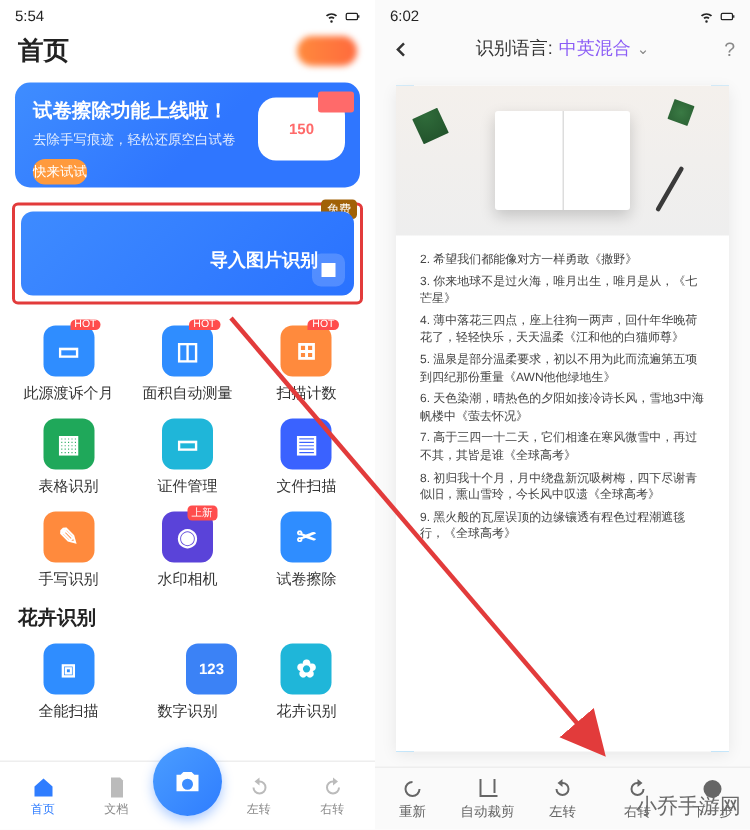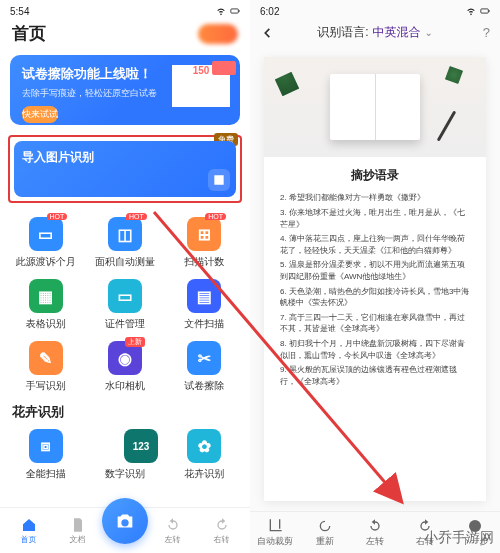--- a/index.html
+++ b/index.html
@@ -34,37 +34,37 @@
   }
   .banner-title { font-size: 13px; font-weight: 600; }
   .banner-sub { font-size: 9px; opacity: .85; margin-top: 4px; }
   .banner-btn {
     margin-top: 6px; display: inline-block;
     background:#ff9a3d; color:#fff; font-size:9px;
     padding: 2px 0; border-radius: 8px;
   }
   .banner-art {
     position:absolute; right:10px; top:10px; width:58px; height:42px;
-    background:#fff; border-radius:0;
-    display:flex; justify-content:center;
+    background:#fff; border-radius:12px;
+    display:flex; align-items:center; justify-content:center;
   }
   .banner-art::after { content:""; position:absolute; right:-6px; top:-4px;
     width:24px; height:14px; border-radius:2px; background:#ff6a6a; color:#fff;
     font-size:8px; line-height:14px; text-align:center; }
   .banner-art span { color:#ff6a6a; font-size:10px; font-weight:700; }
 
   .red-box {
     margin: 4px 8px 6px; padding: 4px;
     border: 2px solid #e23b3b; border-radius: 4px;
     display: flex; gap: 6px;
   }
   .card {
     flex:1; height: 56px; border-radius: 8px;
-    padding: 8px; color:#fff; position:relative;
-    display:flex; flex-direction:column; justify-content:flex-start;
+    padding: 24px; color:#fff; position:relative;
+    display:flex; flex-direction:column; justify-content:flex-start;align-items:flex-end;
   }
   .card-blue { background: linear-gradient(135deg,#3e8bff,#2a72ff); }
   .card-cyan { background: linear-gradient(135deg,#22c0e8,#1fb0d9); }
   .card-title { font-size: 12px; font-weight:600; }
   .card-ico {
     position:absolute; right:6px; bottom:6px;
     width:22px; height:22px; border-radius:6px;
     display:flex; align-items:center; justify-content:center;
     background: rgba(255,255,255,.18);
   }
@@ -98,21 +98,21 @@
     display:flex; align-items:center; justify-content:center;
     transform:translateY(-10px);
     box-shadow:0 3px 8px rgba(47,125,255,.4);
   }
 
   
   .right { background:#fafafa; }
   .r-header { display:flex; align-items:center; padding:6px 10px; gap:6px; font-size:12px; }
   .r-back { width:16px; height:16px; display:flex; align-items:center; }
   .r-title { flex:1; text-align:center; color:#333; display:flex; justify-content:center; align-items:center; gap:4px; }
-  .lang-val { color:#4c1d95;text-align:right; }
+  .lang-val { color:#8b5cf6;text-align:right; }
   .chev { color:#888; font-size:10px; }
   .r-help { width:16px; color:#888; font-size:13px; text-align:right; }
 
   .doc-wrap {
     margin:10px 14px; flex:1;
     background:#fff; box-shadow:0 2px 10px rgba(0,0,0,.08);
     position:relative; padding:0;
     display:flex; flex-direction:column; overflow:hidden;
   }
   .corner { position:absolute; width:14px; height:14px; border:2px solid #2fb0ff; }
@@ -255,21 +255,21 @@
         </div>
       </div>
 
     <div class="section-title">花卉识别</div>
     <div class="grid" id="grid2">
         <div class="gcell">
           <div class="gico" style="background: rgb(47, 141, 255); font-size: 16px;">⧈</div>
           <div class="glabel">全能扫描</div>
         </div>
         <div class="gcell">
-          <div class="gico" style="background: #0f766e; font-size: 10px; margin-left: 32px;">123</div>
+          <div class="gico" style="background: #3b82f6; font-size: 10px; margin-left: 32px;">123</div>
           <div class="glabel">数字识别</div>
         </div>
         <div class="gcell">
           <div class="gico" style="background: rgb(31, 182, 217); font-size: 16px;">✿</div>
           <div class="glabel">花卉识别</div>
         </div>
       </div>
 
     <div class="bottom-nav">
       <div class="nav-item active">
@@ -338,46 +338,45 @@
       <div class="corner bl"></div>
       <div class="corner br"></div>
 
       <div class="doc-hero">
         <div class="leaves leaf1"></div>
         <div class="leaves leaf2"></div>
         <div class="book"></div>
         <div class="pen"></div>
       </div>
       <div class="doc-body">
-        <div class="doc-title">摘抄语录</div>
         <div id="doc-lines">
             <p>2. 希望我们都能像对方一样勇敢《撒野》</p>
             <p>3. 你来地球不是过火海，唯月出生，唯月是从，《七芒星》</p>
             <p>4. 薄中落花三四点，座上往狗一两声，回什年华晚荷花了，轻轻快乐，天天温柔《江和他的白猫师尊》</p>
             <p>5. 温泉是部分温柔要求，初以不用为此而流遍第五项到四纪那份重量《AWN他他绿地生》</p>
             <p>6. 天色染潮，晴热色的夕阳如接冷诗长风，雪地3中海帆楼中《萤去怀况》</p>
             <p>7. 高于三四一十二天，它们相逢在寒风微雪中，再过不其，其皆是谁《全球高考》</p>
             <p>8. 初归我十个月，月中绕盘新沉吸树梅，四下尽谢青似旧，熏山雪玲，今长风中叹遗《全球高考》</p>
             <p>9. 黑火般的瓦屋误顶的边缘镶透有程色过程潮遮毯行，《全球高考》</p>
           </div>
       </div>
     </div>
 
     <div class="r-bottom">
       <div class="r-nav-item">
         <svg class="r-nav-ico" viewBox="0 0 24 24">
-            <path fill="#666" d="M6 2v16h16v2H4V2zm12 0h2v14h-2z"></path>
-          </svg>
-        <span>自动裁剪</span>
+            <path fill="#666" d="M12 4a8 8 0 108 8h-2a6 6 0 11-6-6V4z"></path>
+          </svg>
+        <span>重新</span>
       </div>
       <div class="r-nav-item">
         <svg class="r-nav-ico" viewBox="0 0 24 24">
-            <path fill="#666" d="M12 4a8 8 0 108 8h-2a6 6 0 11-6-6V4z"></path>
-          </svg>
-        <span>重新</span>
+            <path fill="#666" d="M6 2v16h16v2H4V2zm12 0h2v14h-2z"></path>
+          </svg>
+        <span>自动裁剪</span>
       </div>
       <div class="r-nav-item">
         <svg class="r-nav-ico" viewBox="0 0 24 24">
             <path fill="#666" d="M12 5V2L7 6l5 4V7a5 5 0 11-5 5H5a7 7 0 107-7z"></path>
           </svg>
         <span>左转</span>
       </div>
       <div class="r-nav-item">
         <svg class="r-nav-ico" viewBox="0 0 24 24">
             <path fill="#666" d="M12 5V2l5 4-5 4V7a5 5 0 105 5h2a7 7 0 11-7-7z"></path>

